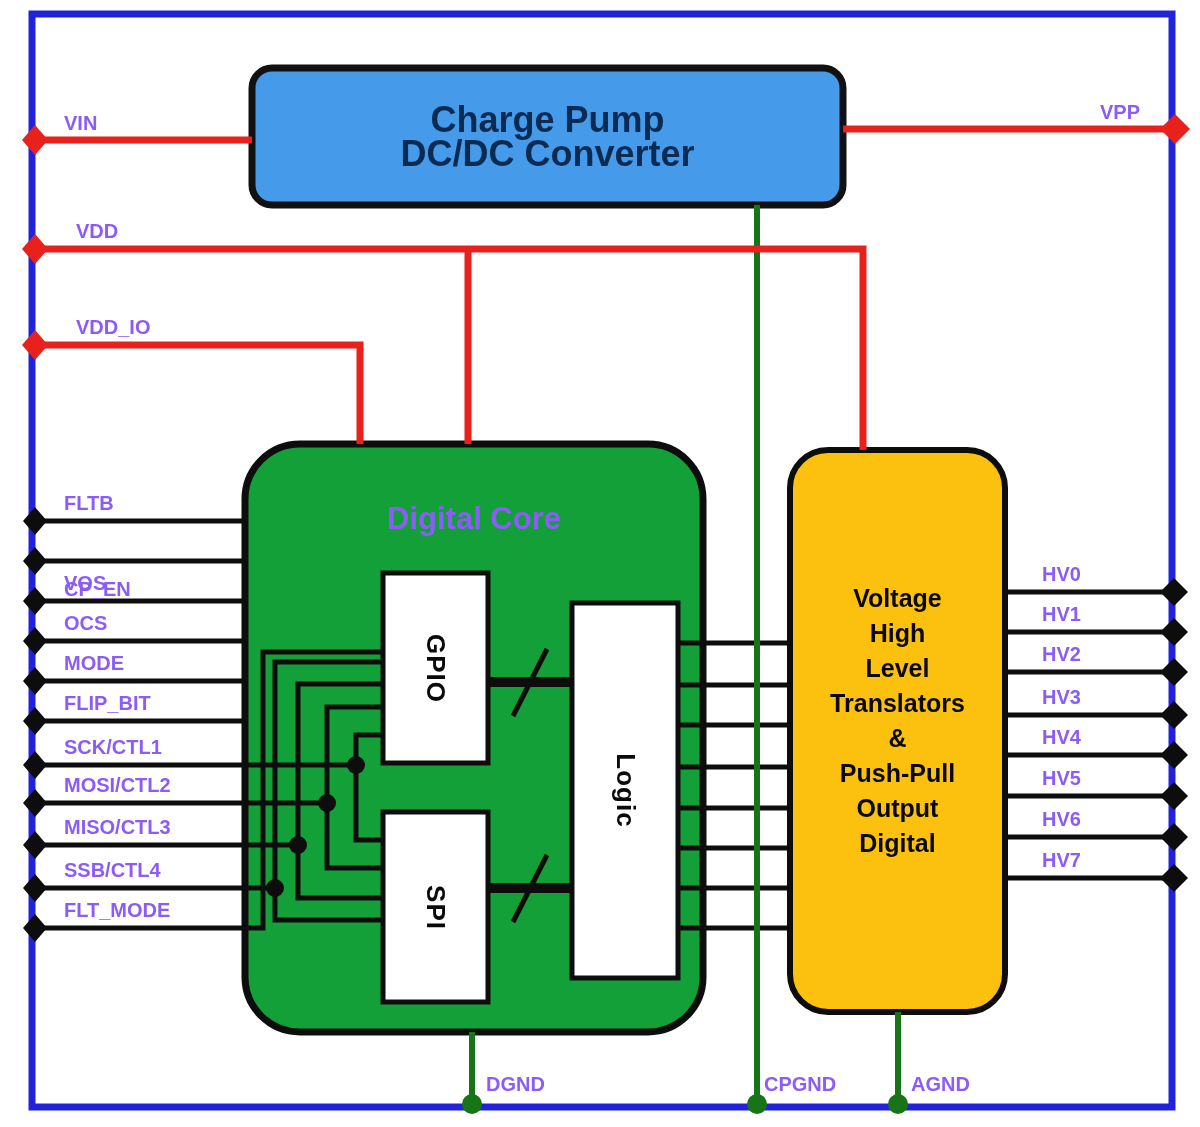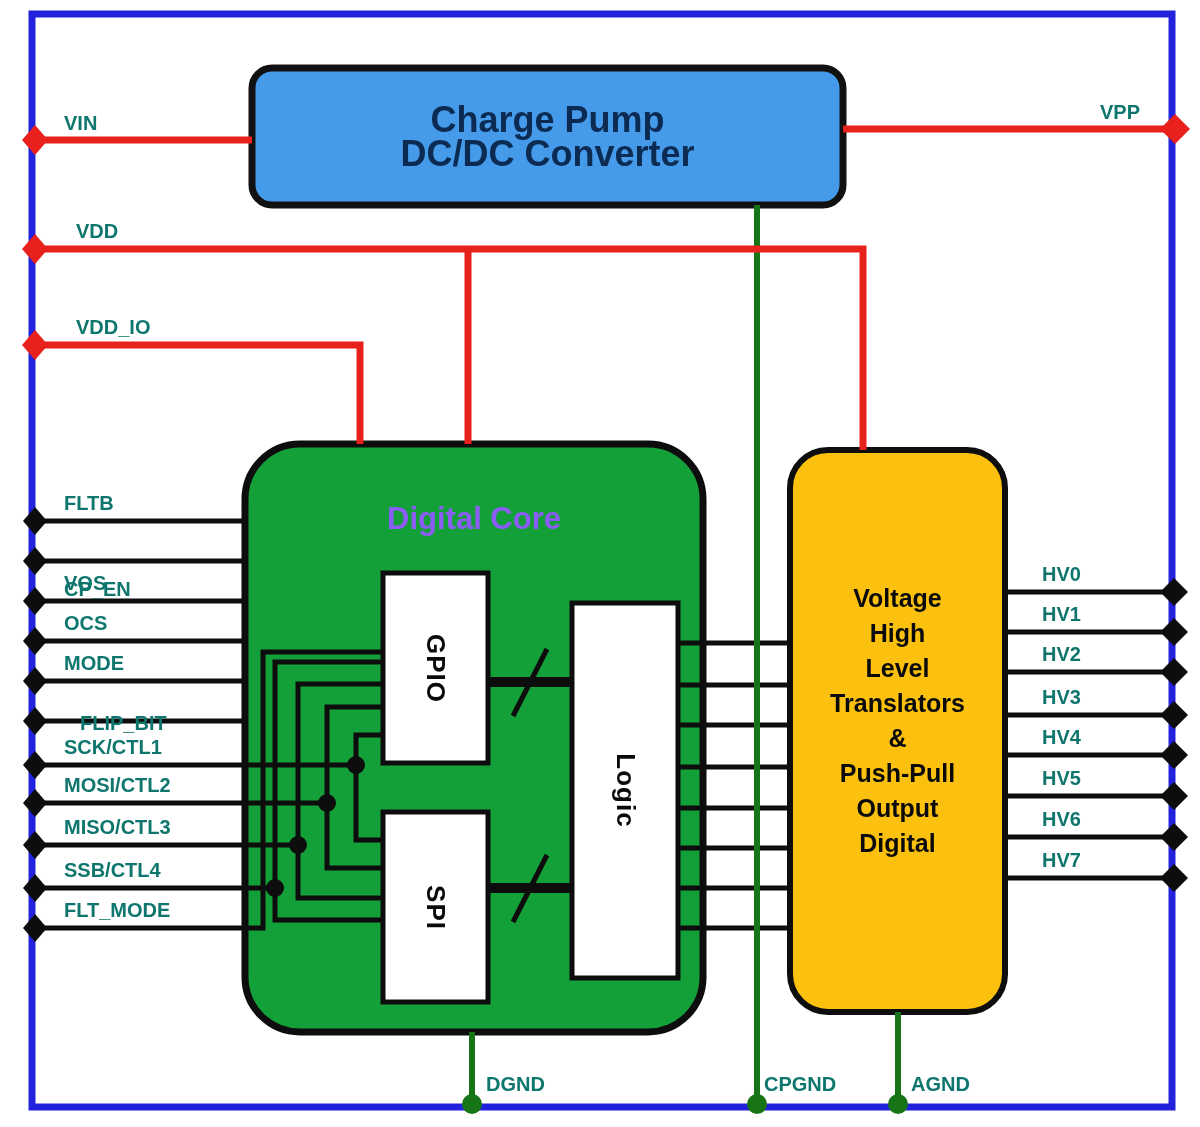--- a/index.html
+++ b/index.html
@@ -13,21 +13,21 @@
   }
   #wires {
     position: absolute;
     left: 0; top: 0;
     width: 1200px; height: 1127px;
   }
   .lbl {
     position: absolute;
     font-weight: bold;
     font-size: 20px;
-    color: #0f766e;
+    color: #8b5cf6;
     white-space: nowrap;
     line-height: 1.1;
   }
   .pump-text {
     position: absolute;
     left: 252px; top: 68px;
     width: 591px; height: 137px;
     display: flex;
     flex-direction: column;
     align-items: center;
@@ -222,21 +222,21 @@
   <div class="lbl" style="left:64px;  top:112px;">VIN</div>
   <div class="lbl" style="left:76px;  top:220px;">VDD</div>
   <div class="lbl" style="left:76px;  top:316px;">VDD_IO</div>
   <div class="lbl" style="left:1100px;top:101px;">VPP</div>
 
   <div class="lbl" style="left:64px; top:492px;">FLTB</div>
   <div class="lbl" style="left:64px; top:548px;margin-top:30px;">CP_EN</div>
   <div class="lbl" style="left:64px; top:572px;">VOS</div>
   <div class="lbl" style="left:64px; top:612px;">OCS</div>
   <div class="lbl" style="left:64px; top:652px;">MODE</div>
-  <div class="lbl" style="left:64px; top:712px;margin-left:16px;">FLIP_BIT</div>
+  <div class="lbl" style="left:64px; top:692px;">FLIP_BIT</div>
   <div class="lbl" style="left:64px; top:736px;">SCK/CTL1</div>
   <div class="lbl" style="left:64px; top:774px;">MOSI/CTL2</div>
   <div class="lbl" style="left:64px; top:816px;">MISO/CTL3</div>
   <div class="lbl" style="left:64px; top:859px;">SSB/CTL4</div>
   <div class="lbl" style="left:64px; top:899px;">FLT_MODE</div>
 
   <div class="lbl" style="left:1042px; top:563px;">HV0</div>
   <div class="lbl" style="left:1042px; top:603px;">HV1</div>
   <div class="lbl" style="left:1042px; top:643px;">HV2</div>
   <div class="lbl" style="left:1042px; top:686px;">HV3</div>

